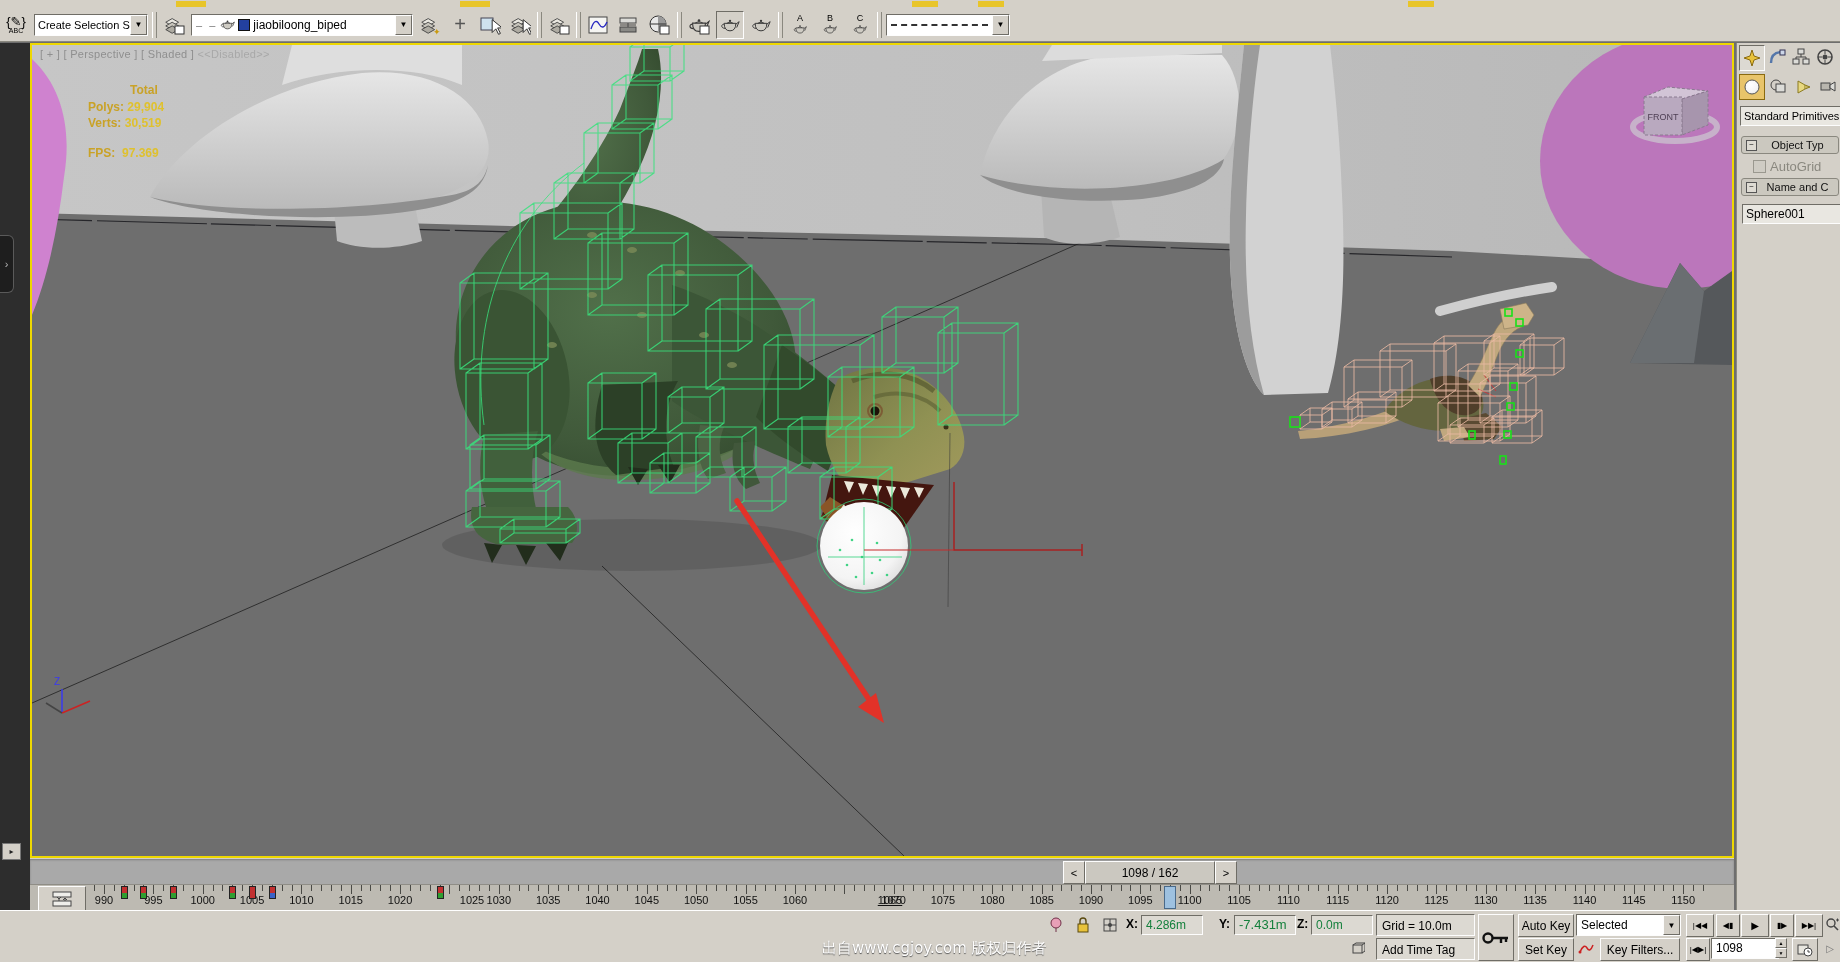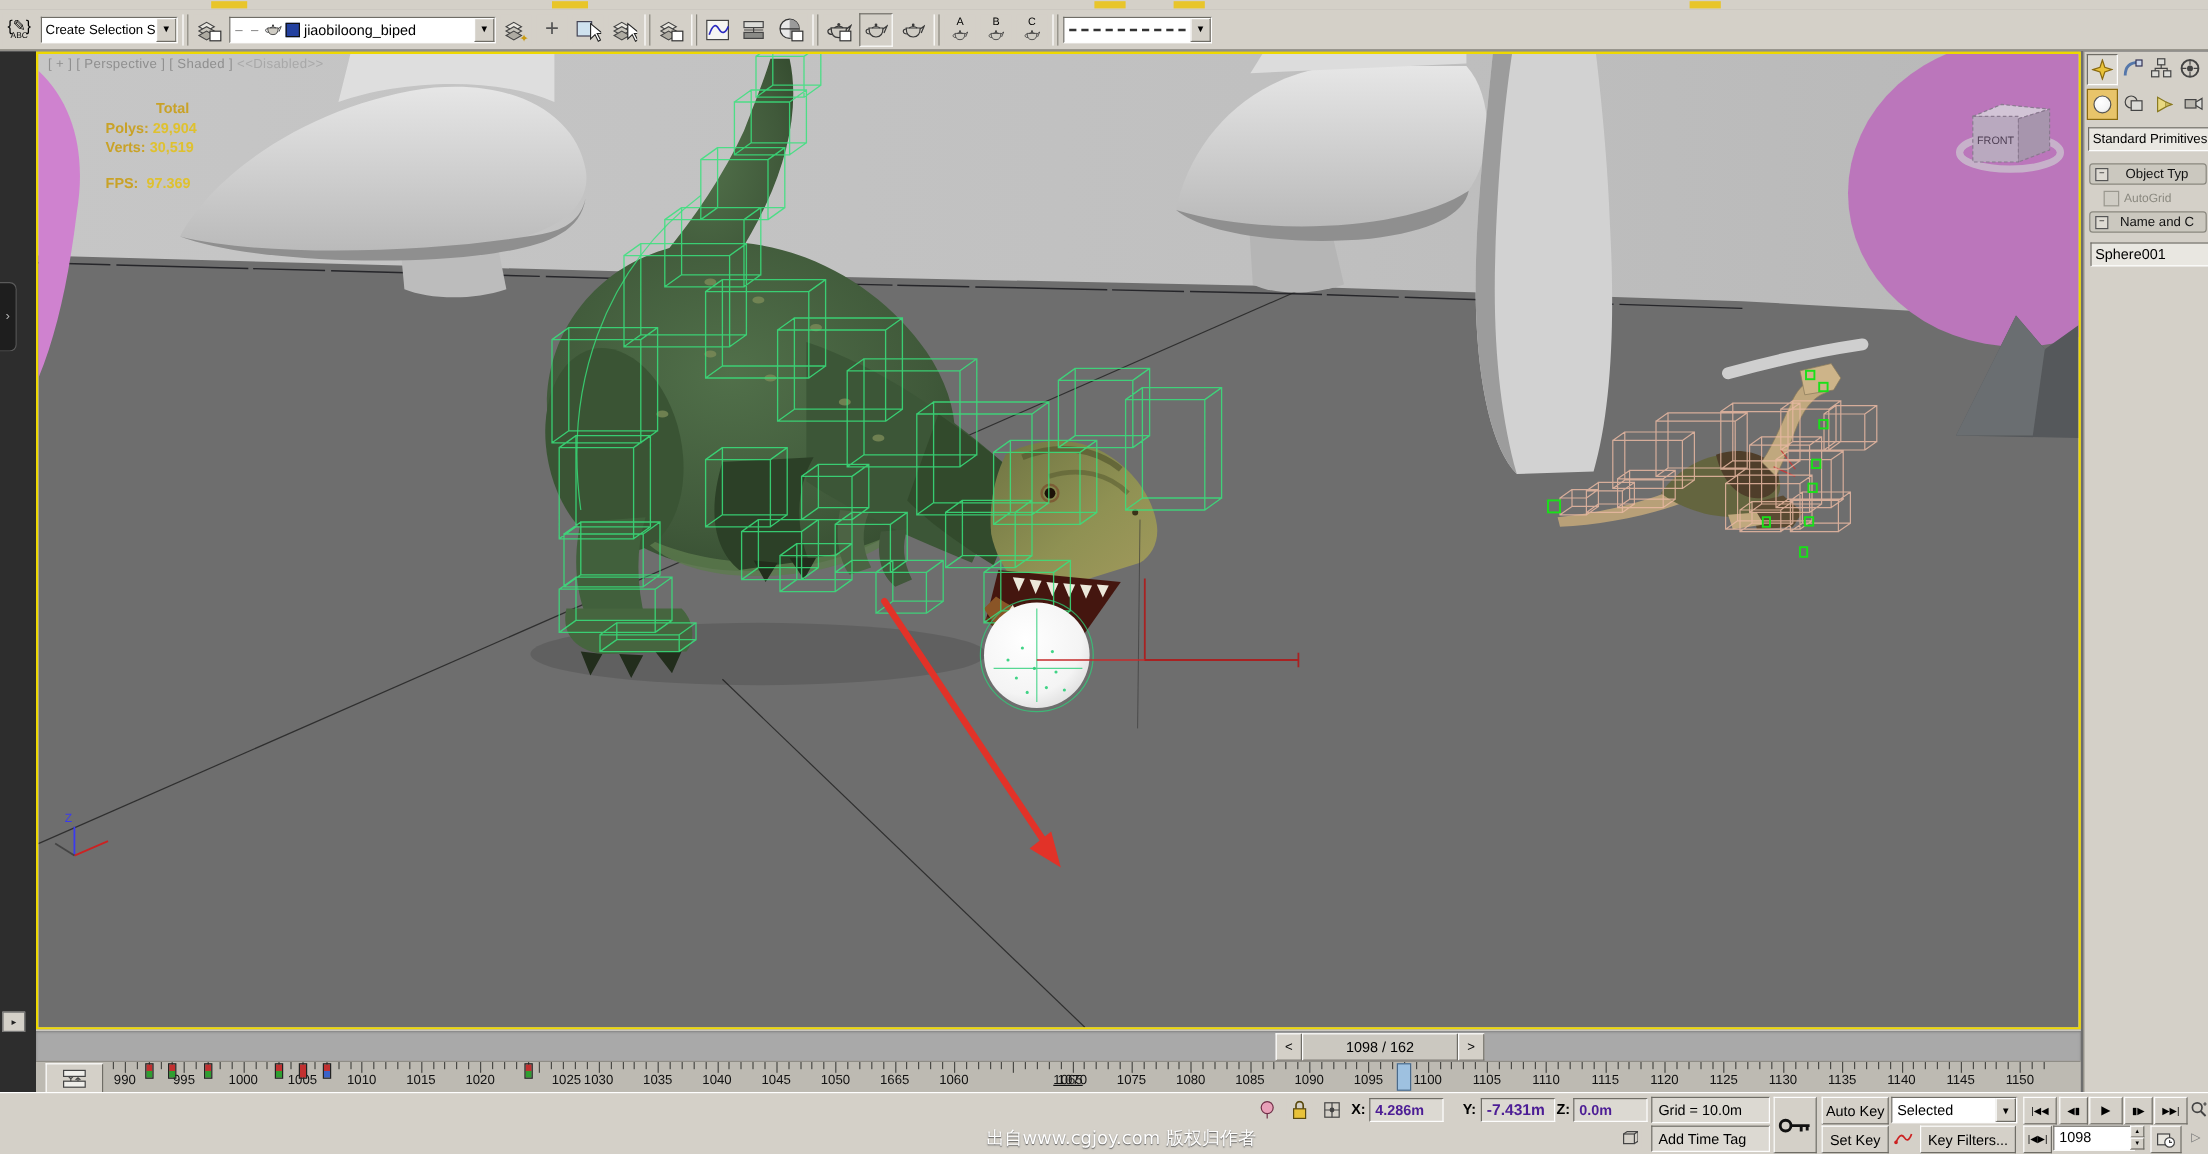--- a/index.html
+++ b/index.html
@@ -19,21 +19,21 @@
   #vp-label{left:8px;top:3px;font-size:11px;color:#8f8f8f;letter-spacing:.3px;}
   .stat{font-size:12px;font-weight:bold;color:#c9a227;}
   .statv{color:#dfc12e;}
   #slider-row{left:30px;top:858px;width:1704px;height:26px;background:#a9a9a9;border-top:1px solid #d4d0c8;box-shadow:inset 0 1px 2px #7e7e7e;}
   #track-row{left:30px;top:884px;width:1704px;height:26px;background:#bdbab2;border-top:1px solid #8f8d86;}
   .tick{position:absolute;top:0;width:1px;background:#4a4a46;}
   .tlabel{position:absolute;top:9px;font-size:11px;color:#111;transform:translateX(-50%);}
   .kf{position:absolute;top:1px;width:7px;height:13px;border:1px solid #222;box-sizing:border-box;}
   #status{left:0;top:910px;width:1840px;height:52px;background:#d4d0c8;border-top:1px solid #fff;}
   .srow-lbl{font-size:12px;color:#000;}
-  .gray-val{color:#4c1d95;font-weight:bold;}
+  .gray-val{color:#15803d;}
   #panel{left:1736px;top:43px;width:104px;height:867px;background:#d4d0c8;border-left:1px solid #8a887f;overflow:hidden;}
   .rollout{margin:4px 2px 0 4px;height:16px;background:#cbc8bf;border:1px solid #8a887f;border-radius:3px;font-size:11px;display:flex;align-items:center;padding:0 4px;gap:4px;color:#111;}
   .pbtn{position:absolute;height:18px;background:#d4d0c8;border-top:1px solid #fff;border-left:1px solid #fff;border-right:1px solid #6f6d66;border-bottom:1px solid #6f6d66;font-size:12px;color:#000;display:flex;align-items:center;justify-content:center;}
   .ptab{width:24px;height:24px;display:flex;align-items:center;justify-content:center;}
   svg{display:block;}
   .wm{font-size:15px;color:#fff;text-shadow:0 1px 1px #555;font-family:"DejaVu Sans",sans-serif;}
 </style>
 </head>
 <body>
 
@@ -562,21 +562,21 @@
       <div class="tlabel" style="left: 222.05px;">1005</div>
       <div class="tlabel" style="left: 271.4px;">1010</div>
       <div class="tlabel" style="left: 320.75px;">1015</div>
       <div class="tlabel" style="left: 370.1px;">1020</div>
       <div class="tlabel" style="left: 442px;">1025</div>
       <div class="tlabel" style="left: 468.8px;">1030</div>
       <div class="tlabel" style="left: 518.15px;">1035</div>
       <div class="tlabel" style="left: 567.5px;">1040</div>
       <div class="tlabel" style="left: 616.85px;">1045</div>
       <div class="tlabel" style="left: 666.2px;">1050</div>
-      <div class="tlabel" style="left: 715.55px;">1665</div>
+      <div class="tlabel" style="left: 715.55px;">1055</div>
       <div class="tlabel" style="left: 764.9px;">1060</div>
       <div class="tlabel" style="left: 860px; text-decoration: underline;">1065</div>
       <div class="tlabel" style="left: 863.6px;">1070</div>
       <div class="tlabel" style="left: 912.95px;">1075</div>
       <div class="tlabel" style="left: 962.3px;">1080</div>
       <div class="tlabel" style="left: 1011.65px;">1085</div>
       <div class="tlabel" style="left: 1061px;">1090</div>
       <div class="tlabel" style="left: 1110.35px;">1095</div>
       <div class="tlabel" style="left: 1159.7px;">1100</div>
       <div class="tlabel" style="left: 1209.05px;">1105</div>
@@ -750,21 +750,21 @@
     </div>
   </div>
   <div class="field" style="margin:6px 0 0 3px;width:100px;height:18px;line-height:18px;font-size:11px;padding-left:3px;overflow:hidden;background:#e9e7e1"><span>Standard Primitives</span></div>
 
   <div class="rollout" style="margin-top:10px">
     <span style="border:1px solid #555;width:9px;height:9px;font-size:8px;line-height:8px;text-align:center;background:#dedbd3">−</span>
     <span style="flex:1;text-align:center;white-space:nowrap">Object Typ</span>
   </div>
   <div style="display:flex;align-items:center;gap:4px;margin:5px 0 0 16px">
     <span style="width:11px;height:11px;border:1px solid #9a988f;background:#cfccc4"></span>
-    <span style="font-size:10px;color:#8a887f">AutoGrid</span>
+    <span style="font-size:13px;color:#8a887f">AutoGrid</span>
   </div>
 
   <div class="rollout">
     <span style="border:1px solid #555;width:9px;height:9px;font-size:8px;line-height:8px;text-align:center;background:#dedbd3">−</span>
     <span style="flex:1;text-align:center;white-space:nowrap">Name and C</span>
   </div>
   <div class="field" style="margin:8px 0 0 5px;width:110px;height:18px;line-height:18px;font-size:12px;padding-left:3px;background:#e9e7e1"><span>Sphere001</span></div>
 </div>
 
 </body></html>

